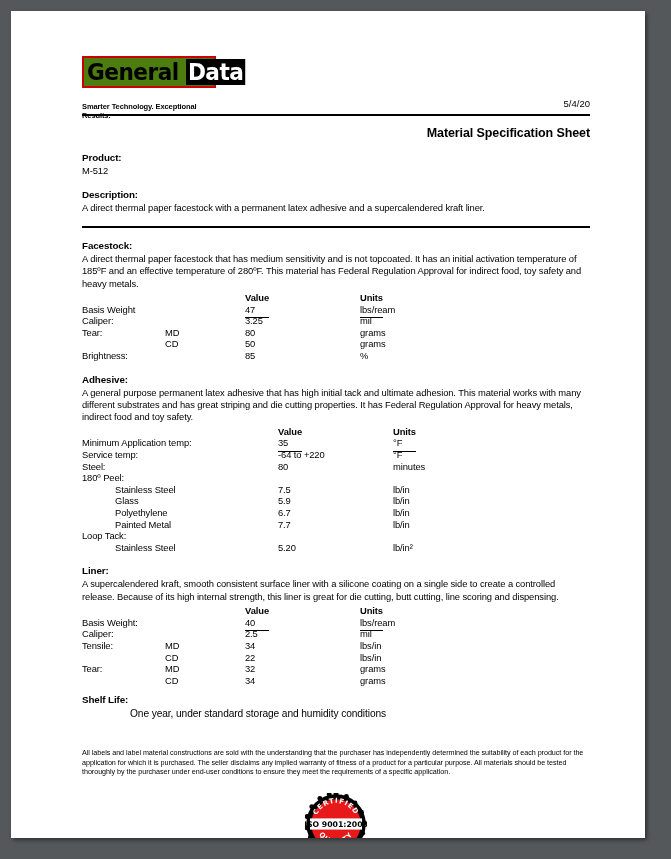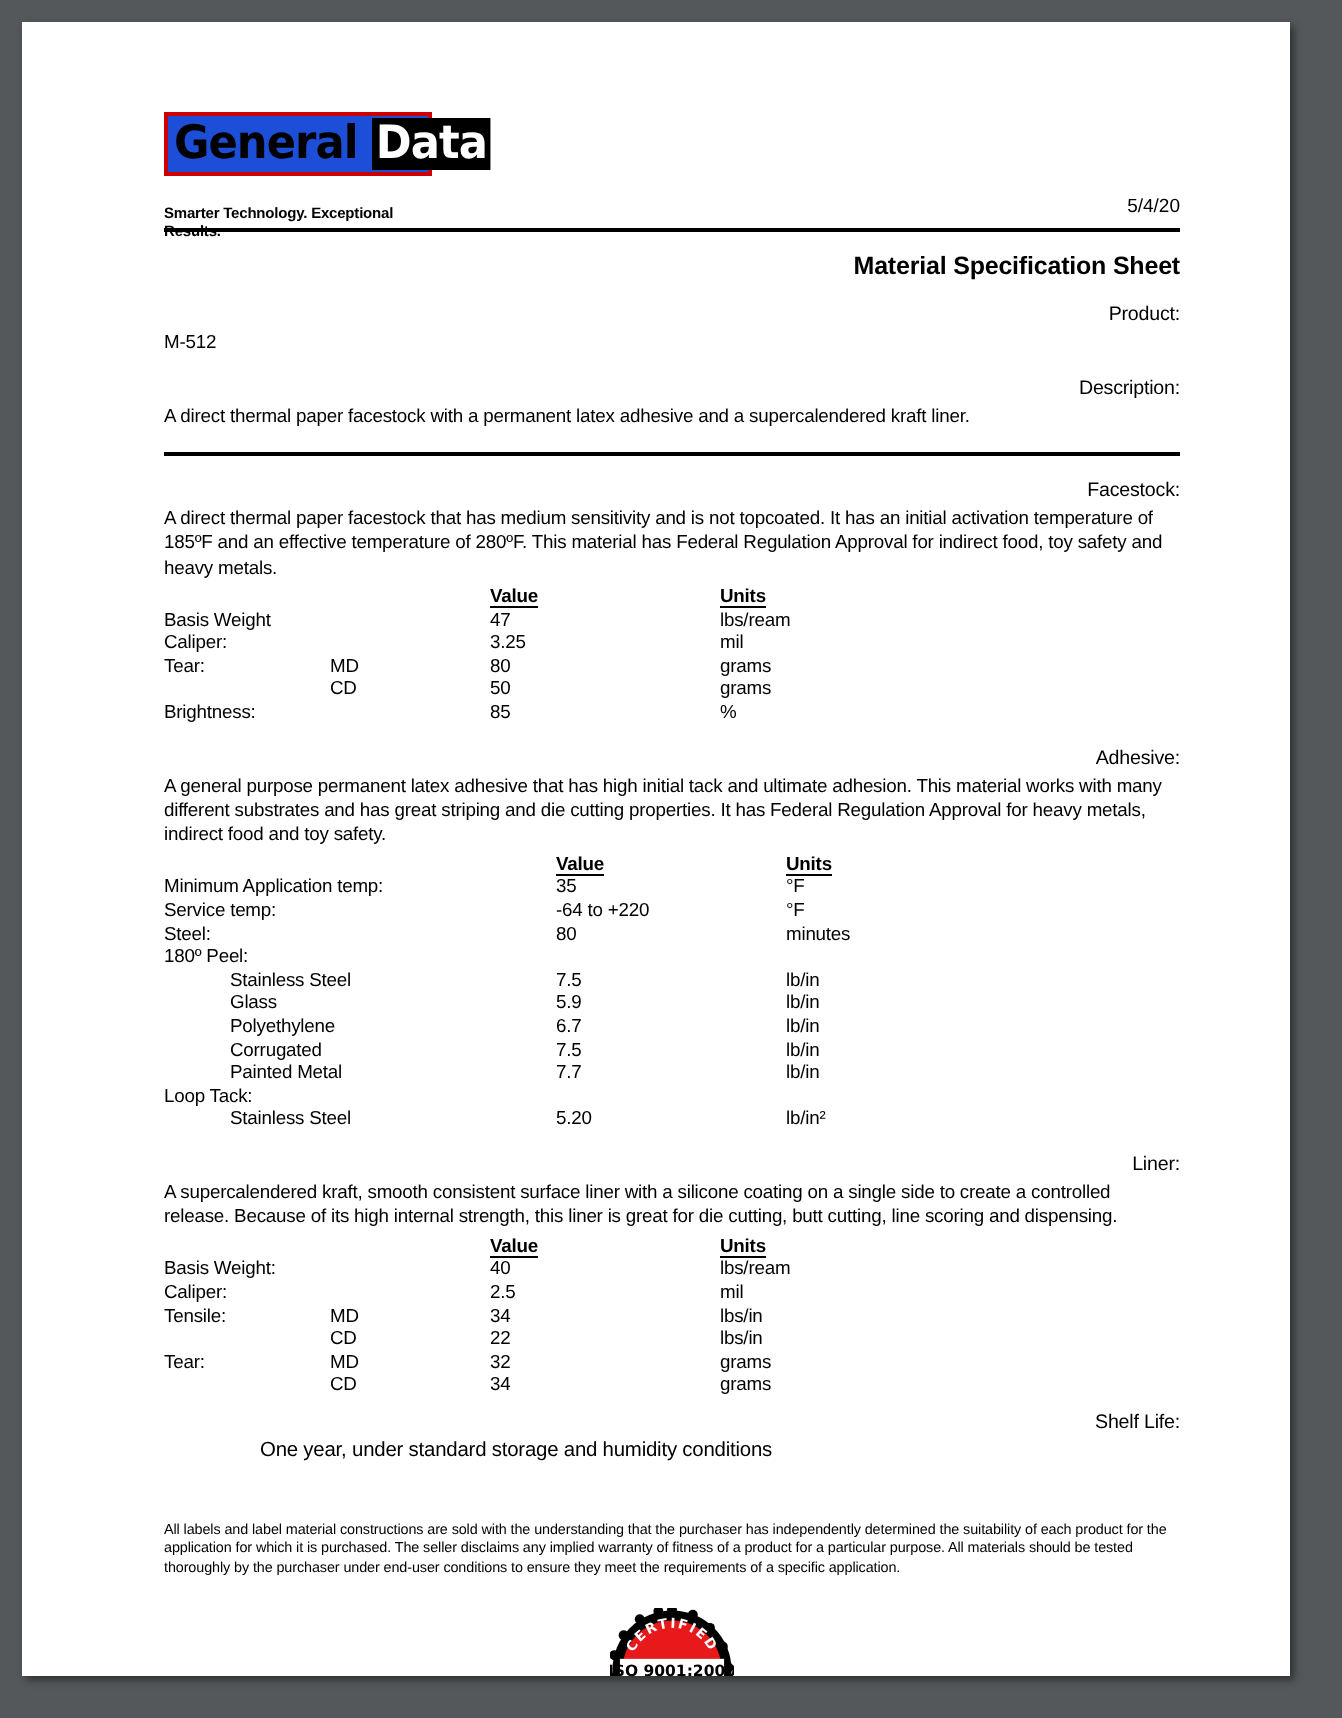--- a/index.html
+++ b/index.html
@@ -36,21 +36,21 @@
     height: 58px;
   }
   .logo-wrap {
     position: absolute;
     left: 0;
     top: 0;
     width: 142px;
   }
   .logo-box {
     border: 2px solid #cc0000;
-    background: #1d4ed8;
+    background: #4d7c0f;
     padding: 1px 2px 1px 2px;
     display: flex;
     align-items: flex-end;
     width: 134px;
     box-sizing: border-box;
   }
   .logo-general {
     font-family: "DejaVu Sans", sans-serif;
     font-weight: bold;
     font-size: 23px;
@@ -101,24 +101,23 @@
     margin-top: 10px;
     letter-spacing: -0.1px;
   }
 
   
   .sec {
     margin-top: 12px;
   }
   .sec-head {
     font-size: 9.8px;
-    font-weight: normal;
+    font-weight: bold;
     margin-bottom: 2px;
     letter-spacing: -0.1px;
-    text-align: right;
   }
   .sec-head.italic {
     font-style: italic;
   }
   .sec-body {
     font-size: 9.4px;
     line-height: 12.4px;
     letter-spacing: -0.1px;
   }
 
@@ -146,21 +145,21 @@
   .col-sub    { width: 80px; }
   .col-value  { width: 115px; }
   .col-units  { width: 120px; }
   .col-prop-wide { width: 163px; }
   .hdr-cell {
     font-weight: bold;
     padding-bottom: 1px;
   }
   .hdr-cell span {
     border-bottom: 1.4px solid #000000;
-    padding-bottom: 0px;
+    padding-bottom: 14px;
   }
   .indent-sub { padding-left: 33px !important; }
 
   
   .shelf-body {
     font-size: 10.2px;
     line-height: 13px;
     letter-spacing: -0.1px;
     margin-top: 1px;
     margin-left: 48px;
@@ -306,25 +305,20 @@
             <td class="col-units">lb/in</td>
           </tr>
           <tr>
             <td class="col-prop-wide indent-sub">Glass</td>
             <td class="col-value">5.9</td>
             <td class="col-units">lb/in</td>
           </tr>
           <tr>
             <td class="col-prop-wide indent-sub">Polyethylene</td>
             <td class="col-value">6.7</td>
-            <td class="col-units">lb/in</td>
-          </tr>
-          <tr>
-            <td class="col-prop-wide indent-sub">Corrugated</td>
-            <td class="col-value">7.5</td>
             <td class="col-units">lb/in</td>
           </tr>
           <tr>
             <td class="col-prop-wide indent-sub">Painted Metal</td>
             <td class="col-value">7.7</td>
             <td class="col-units">lb/in</td>
           </tr>
           <tr>
             <td class="col-prop-wide">Loop Tack:</td>
             <td class="col-value"></td>

